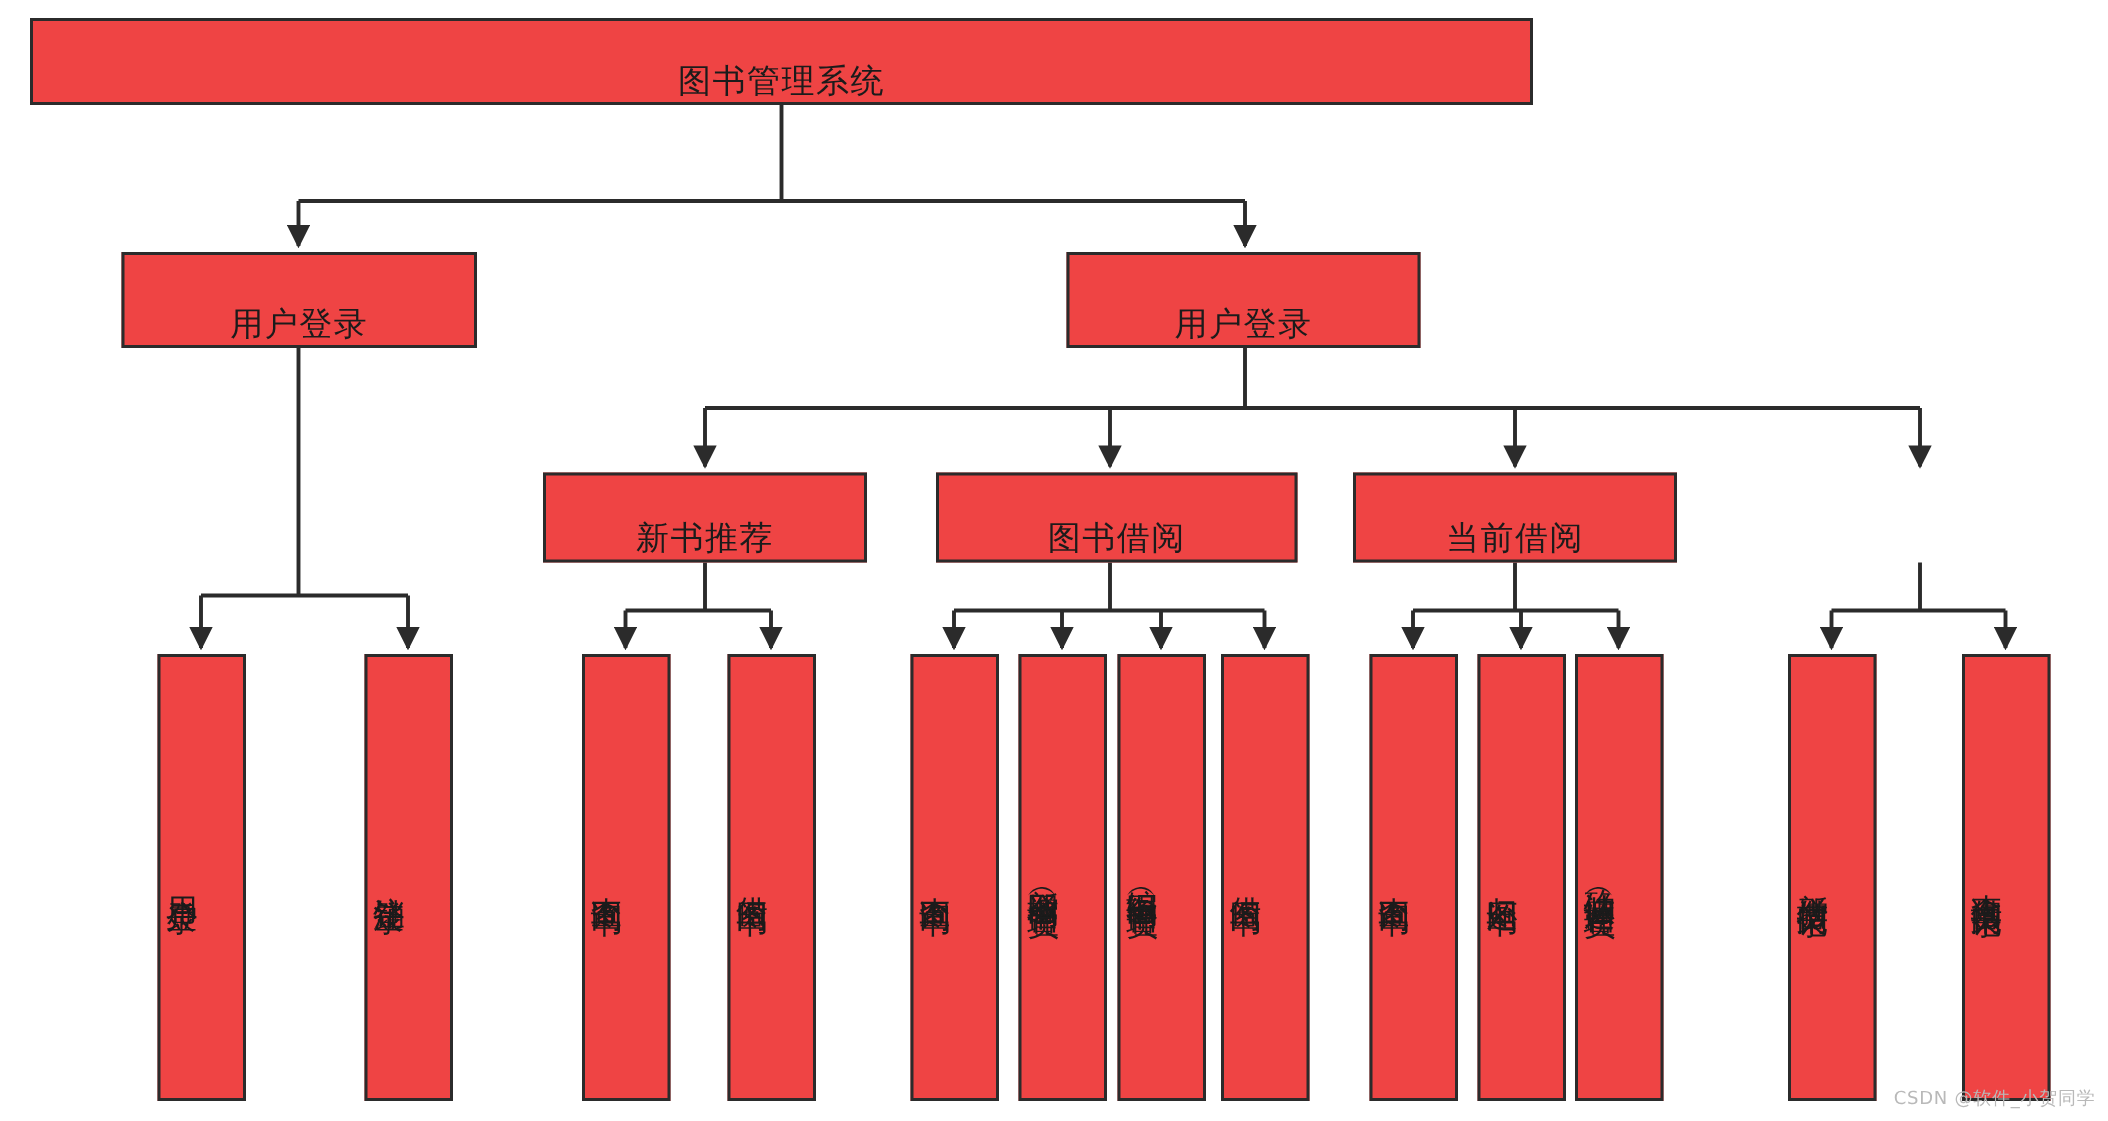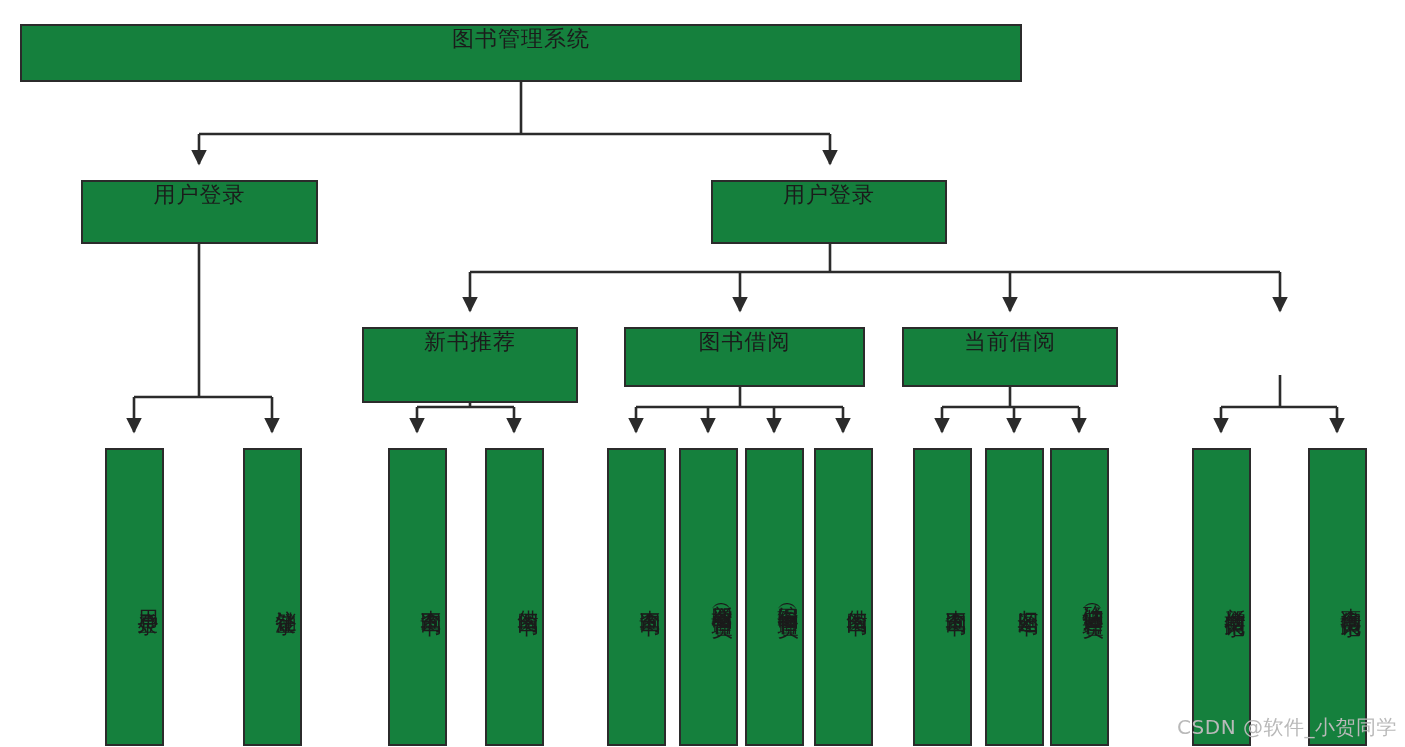--- a/index.html
+++ b/index.html
@@ -19,27 +19,26 @@
     position: absolute;
     left: 0; top: 0;
     width: 1405px;
     height: 747px;
     pointer-events: none;
   }
   .node {
     position: absolute;
     box-sizing: border-box;
     border: 2.5px solid #2b2b2b;
-    background: #15803d;
+    background: #ef4444;
     display: flex;
-    align-items: flex-start;
+    align-items: flex-end;
     justify-content: center;
     color: #1b1b1b;
     z-index: 2;
-    margin-top: 12px;
   }
   .node.horiz {
     font-size: 22px;
     letter-spacing: 1px;
     line-height: 1.2;
   }
   .node.vert {
     writing-mode: vertical-rl;
     text-orientation: upright;
     font-size: 21px;
@@ -51,21 +50,21 @@
   .node.vert .vtext {
     writing-mode: vertical-rl;
     text-orientation: upright;
     white-space: normal;
     max-height: 100%;
   }
   #watermark {
     position: absolute;
     right: 8px;
     bottom: 6px;
-    font-size: 20px;
+    font-size: 12px;
     color: #b9b9b9;
     letter-spacing: 0.5px;
     z-index: 5;
     white-space: nowrap;
   }
 </style>
 </head>
 <body>
 
 <div id="canvas">
@@ -124,21 +123,21 @@
     <span>图书管理系统</span>
   </div>
 
   <div class="node horiz" style="left:81px;top:168px;width:237px;height:64px;">
     <span>用户登录</span>
   </div>
   <div class="node horiz" style="left:711px;top:168px;width:236px;height:64px;">
     <span>用户登录</span>
   </div>
 
-  <div class="node horiz" style="left:362px;top:315px;width:216px;height:76px;">
+  <div class="node horiz" style="left:362px;top:315px;width:216px;height:60px;">
     <span>新书推荐</span>
   </div>
   <div class="node horiz" style="left:624px;top:315px;width:241px;height:60px;">
     <span>图书借阅</span>
   </div>
   <div class="node horiz" style="left:902px;top:315px;width:216px;height:60px;">
     <span>当前借阅</span>
   </div>
 
   <div class="node vert" style="left:105px;top:436px;width:59px;height:298px;">

